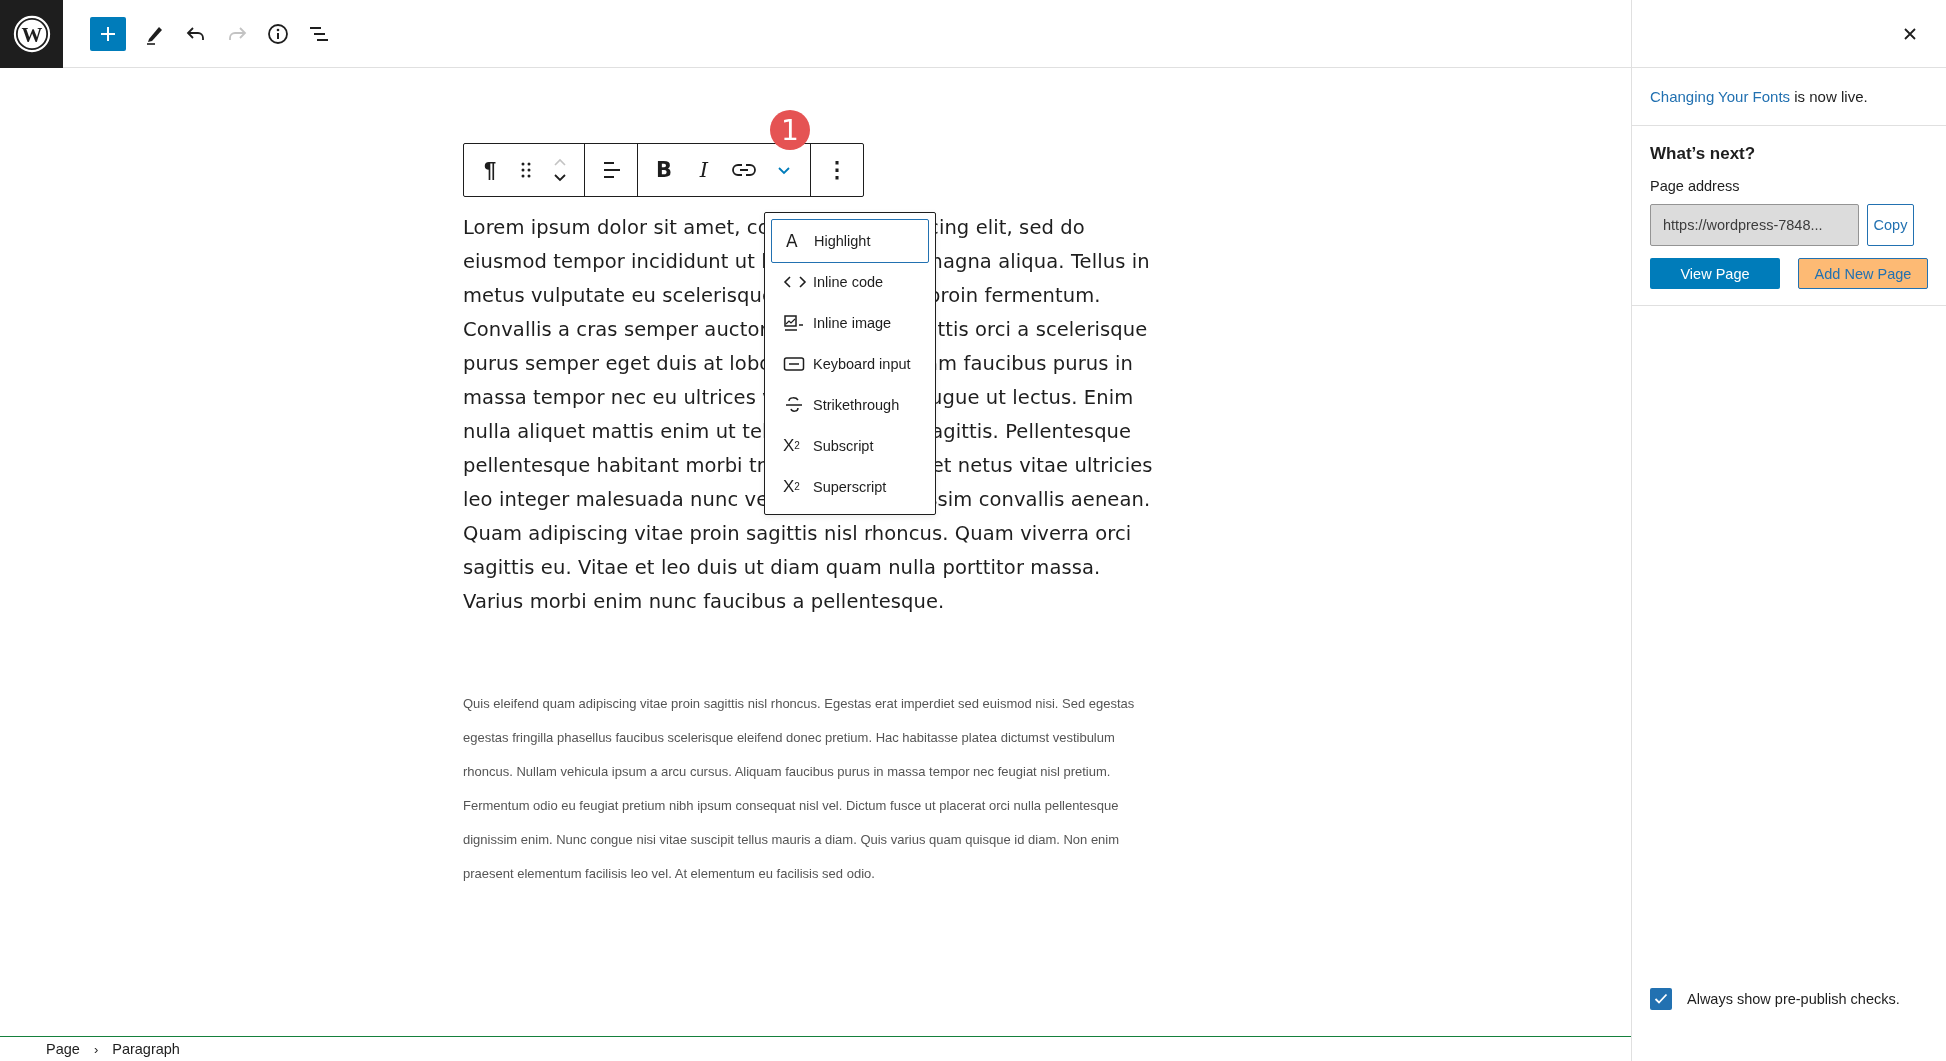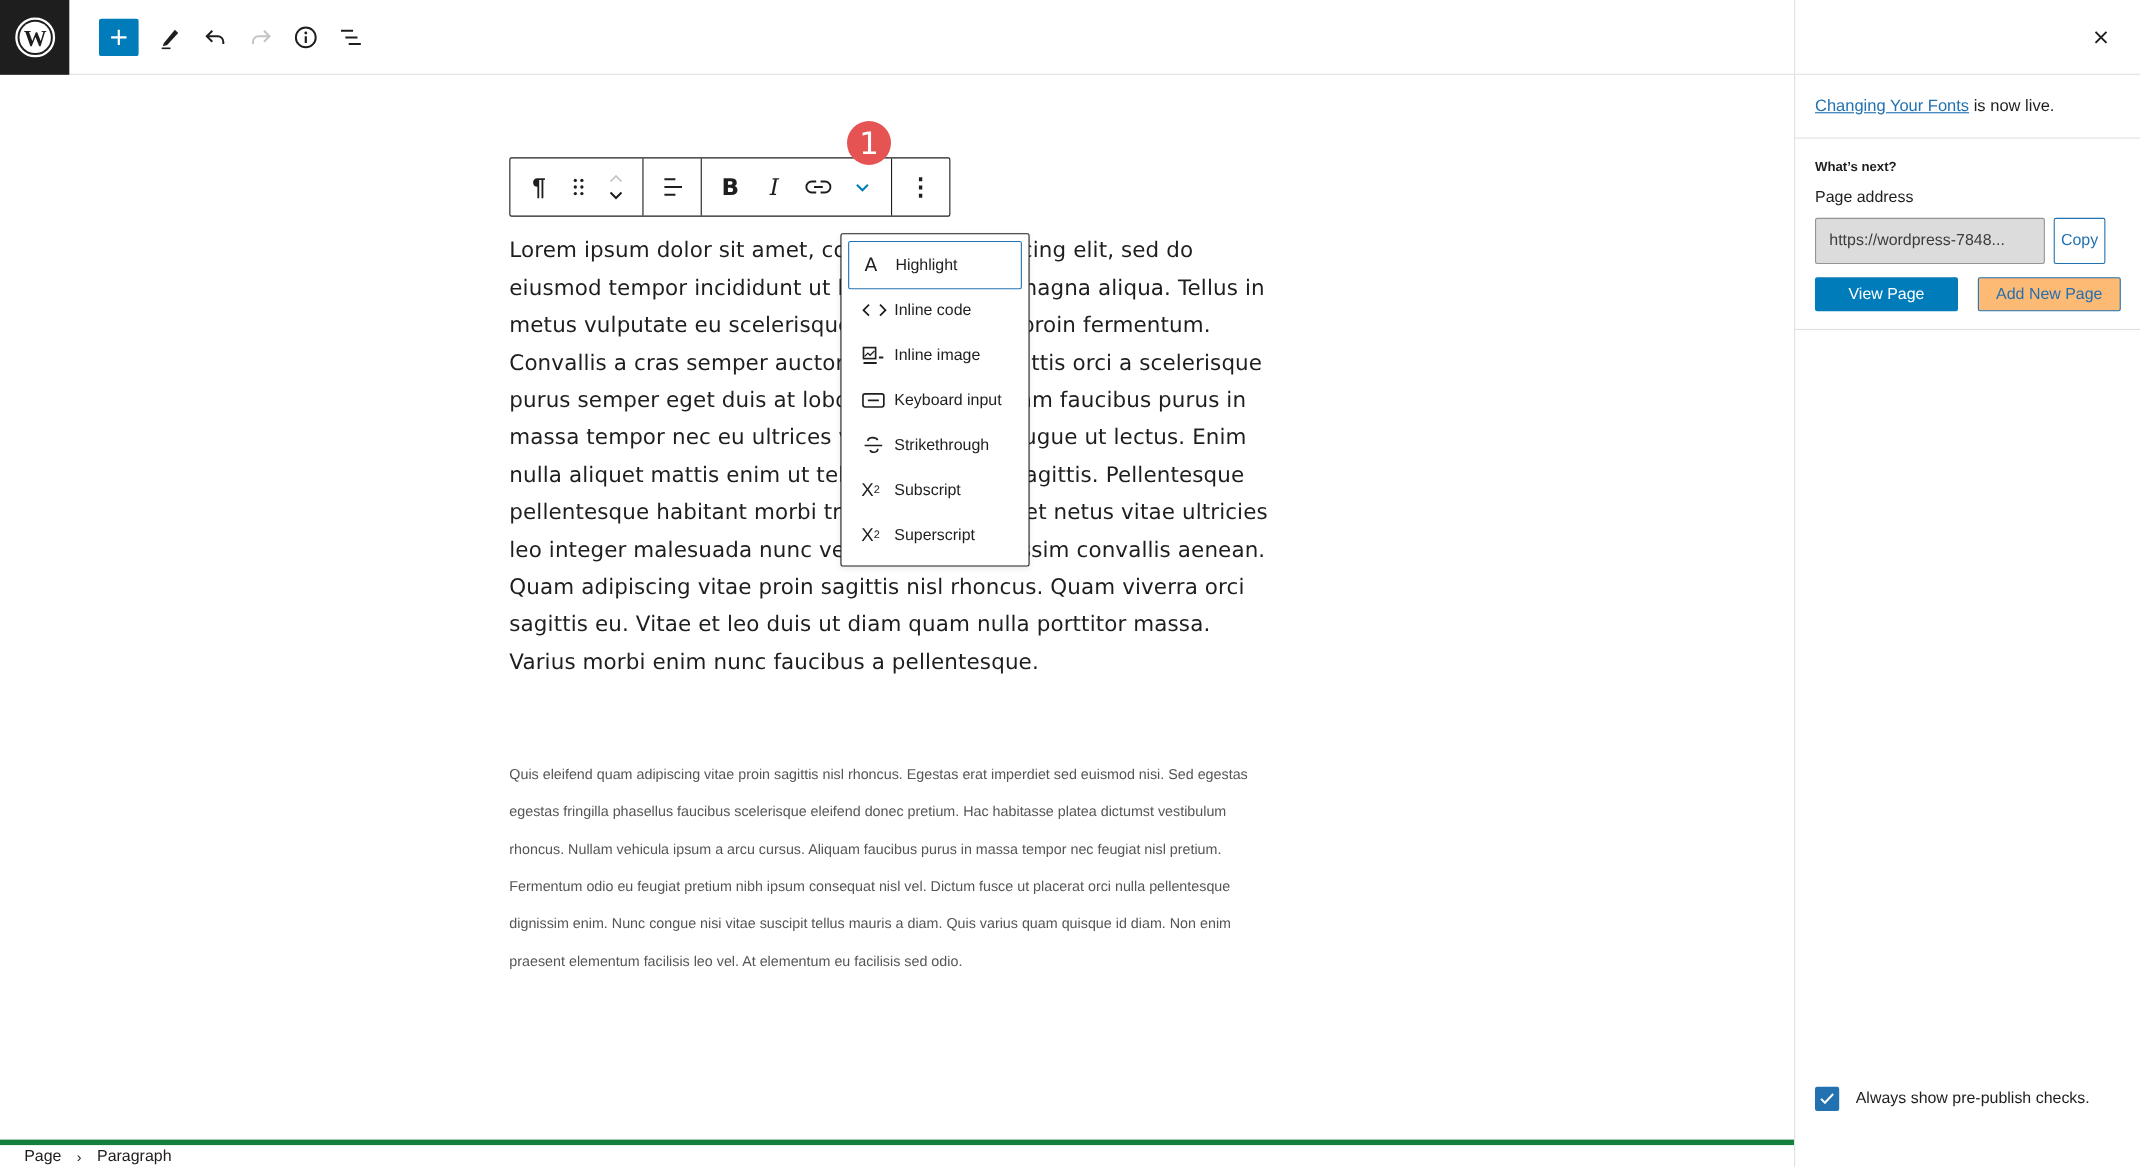--- a/index.html
+++ b/index.html
@@ -10,23 +10,23 @@
   .topbar { position: absolute; left: 0; top: 0; width: 1631px; height: 68px; border-bottom: 1px solid #e0e0e0; background: #fff; }
   .wp-logo { position: absolute; left: 0; top: 0; width: 63px; height: 68px; background: #1e1e1e; display: flex; align-items: center; justify-content: center; }
   .tb-btn { position: absolute; top: 17px; width: 36px; height: 34px; display: flex; align-items: center; justify-content: center; }
   .tb-add { left: 90px; background: #007cba; border-radius: 2px; }
 
   
   .sidebar { position: absolute; left: 1631px; top: 0; width: 315px; height: 1061px; border-left: 1px solid #e0e0e0; background: #fff; }
   .sb-header { height: 68px; border-bottom: 1px solid #e0e0e0; position: relative; }
   .sb-close { position: absolute; right: 24px; top: 22px; width: 24px; height: 24px; display: flex; align-items: center; justify-content: center; }
   .sb-live { height: 58px; border-bottom: 1px solid #e0e0e0; padding: 20px 18px 0 18px; font-size: 15px; }
-  .sb-live a { color: #2271b1; text-decoration: underline; }
+  .sb-live a { color: #2271b1; }
   .sb-next { padding: 18px 18px 16px 18px; border-bottom: 1px solid #e0e0e0; }
-  .sb-next-title { font-size: 12px; font-weight: bold; margin-bottom: 14px; }
+  .sb-next-title { font-size: 17px; font-weight: bold; margin-bottom: 14px; }
   .sb-addr-label { font-size: 14.5px; margin-bottom: 10px; }
   .sb-addr-row { display: flex; gap: 8px; margin-bottom: 12px; text-align: right; }
   .sb-addr-input { width: 209px; height: 42px; background: #dcdcdc; border: 1px solid #949494; border-radius: 2px; font-size: 14.5px; color: #3c3c3c; padding: 0 12px; display: flex; align-items: center; }
   .sb-copy { width: 47px; height: 42px; border: 1px solid #2271b1; border-radius: 2px; color: #2271b1; font-size: 14.5px; display: flex; align-items: center; justify-content: center; background: #fff; }
   .sb-btn-row { display: flex; gap: 18px; }
   .sb-view { width: 134px; height: 31px; background: #007cba; color: #fff; border-radius: 2px; font-size: 14.5px; display: flex; align-items: center; justify-content: center; }
   .sb-addnew { width: 134px; height: 31px; border: 1px solid #2271b1; color: #2271b1; border-radius: 2px; font-size: 14.5px; display: flex; align-items: center; justify-content: center; background: #fdba74; }
   .sb-check { position: absolute; left: 18px; top: 988px; display: flex; align-items: center; gap: 15px; font-size: 14.5px; }
   .sb-checkbox { width: 22px; height: 22px; background: #2271b1; border-radius: 2px; display: flex; align-items: center; justify-content: center; }
 
@@ -43,21 +43,21 @@
   .bt-btn { width: 40px; height: 48px; display: flex; align-items: center; justify-content: center; font-size: 20px; }
   .badge { position: absolute; left: 770px; top: 110px; width: 40px; height: 40px; border-radius: 50%; background: #e55353; color: #fff; font-size: 28px; display: flex; align-items: center; justify-content: center; font-family: "DejaVu Sans", sans-serif; }
 
   
   .dropdown { position: absolute; left: 764px; top: 212px; width: 172px; height: 303px; background: #fff; border: 1px solid #1e1e1e; border-radius: 2px; padding: 6px; box-shadow: 0 2px 6px rgba(0,0,0,0.08); }
   .dd-item { height: 41px; display: flex; align-items: center; padding: 0 12px; font-size: 14.5px; color: #1e1e1e; border-radius: 2px; }
   .dd-item.active { border: 1.5px solid #2271b1; height: 44px; margin-bottom: -2px; }
   .dd-icon { width: 30px; display: flex; align-items: center; font-size: 17px; }
 
   
-  .footer { position: absolute; left: 0; top: 1036px; width: 1631px; height: 25px; border-top: 5px solid #15803d; background: #fff; display: flex; align-items: center; padding-left: 16px; font-size: 14.5px; gap: 0; }
+  .footer { position: absolute; left: 0; top: 1036px; width: 1631px; height: 25px; border-top: 1px solid #15803d; background: #fff; display: flex; align-items: center; padding-left: 40px; font-size: 14.5px; gap: 0; }
   .fb-item { padding: 0 6px; }
   .fb-sep { padding: 0 8px; font-size: 13px; }
 </style>
 </head>
 <body>
 
 <div class="topbar">
   <div class="wp-logo">
     <svg width="38" height="38" viewBox="0 0 40 40">
       <circle cx="20" cy="20" r="18" fill="none" stroke="#fff" stroke-width="2.2"></circle>

